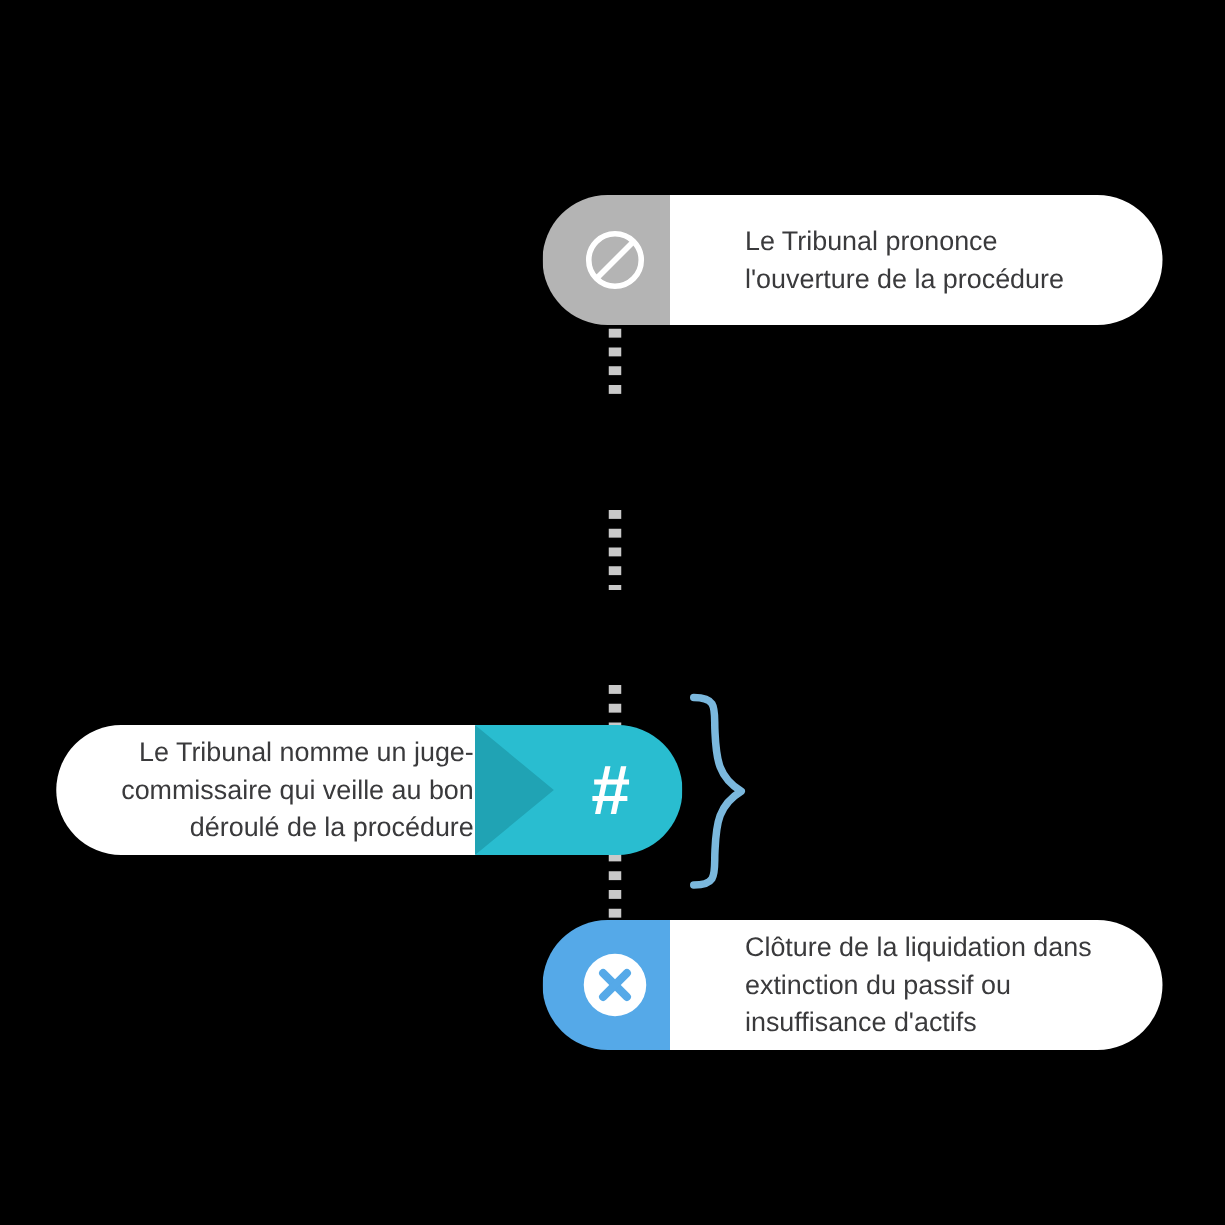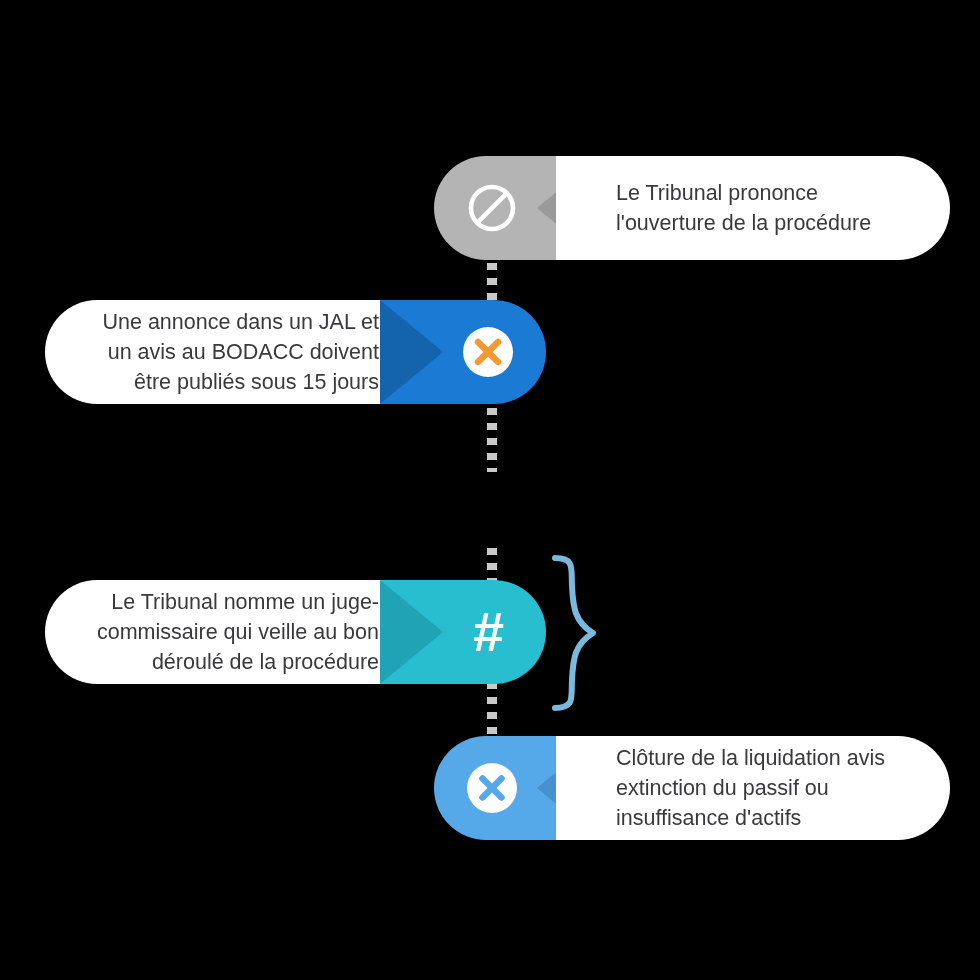--- a/index.html
+++ b/index.html
@@ -83,21 +83,21 @@
   
   .card {
     position: absolute;
     top: 0;
     height: 104px;
     background: #ffffff;
     display: flex;
     align-items: center;
   }
   .dir-right .card {
-    left: 556px; width: 394px;
+    left: 536px; width: 394px;
     border-radius: 0 52px 52px 0;
     justify-content: flex-start;
     padding: 0 34px 0 60px;
   }
   .dir-left .card {
     left: 45px; width: 394px;
     border-radius: 52px 0 0 52px;
     justify-content: flex-end;
     padding: 0 60px 0 34px;
   }
@@ -146,38 +146,20 @@
           <line x1="11.2" y1="40.8" x2="40.8" y2="11.2" stroke="#ffffff" stroke-width="4.5" stroke-linecap="butt"></line>
         </svg>
       </div>
     </div>
     <div class="card">
       <div class="card-text">Le Tribunal prononce
 l'ouverture de la procédure</div>
     </div>
   </div>
 
-  <div class="item dir-left" style="top:300px;">
-    <div class="card">
-      <div class="card-text">Une annonce dans un JAL et
-un avis au BODACC doivent
-être publiés sous 15 jours</div>
-    </div>
-    <div class="badge">
-      <div class="badge-shadow" style="background:#1463ad;"></div>
-      <div class="badge-body" style="background:#1a7ad4;"></div>
-      <div class="badge-icon">
-        <svg class="ico-circle-x" viewBox="0 0 52 52" aria-hidden="true">
-          <circle cx="26" cy="26" r="25" fill="#ffffff"></circle>
-          <line x1="16" y1="16" x2="36" y2="36" stroke="#f5982f" stroke-width="6.5" stroke-linecap="round"></line>
-          <line x1="36" y1="16" x2="16" y2="36" stroke="#f5982f" stroke-width="6.5" stroke-linecap="round"></line>
-        </svg>
-      </div>
-    </div>
-  </div>
 
 
   <div class="item dir-left" style="top:580px;">
     <div class="card">
       <div class="card-text">Le Tribunal nomme un juge-
 commissaire qui veille au bon
 déroulé de la procédure</div>
     </div>
     <div class="badge">
       <div class="badge-shadow" style="background:#20a3b4;"></div>
@@ -194,21 +176,21 @@
       <div class="badge-body" style="background:#55a9e8;"></div>
       <div class="badge-icon">
         <svg class="ico-circle-x" viewBox="0 0 52 52" aria-hidden="true">
           <circle cx="26" cy="26" r="25" fill="#ffffff"></circle>
           <line x1="16.5" y1="16.5" x2="35.5" y2="35.5" stroke="#55a9e8" stroke-width="6.5" stroke-linecap="round"></line>
           <line x1="35.5" y1="16.5" x2="16.5" y2="35.5" stroke="#55a9e8" stroke-width="6.5" stroke-linecap="round"></line>
         </svg>
       </div>
     </div>
     <div class="card">
-      <div class="card-text">Clôture de la liquidation avis
+      <div class="card-text">Clôture de la liquidation dans
 extinction du passif ou
 insuffisance d'actifs</div>
     </div>
   </div>
 
   <div class="brace" style="left:545px; top:552px; width:60px; height:162px;">
     <svg width="60" height="162" viewBox="0 0 60 162" aria-hidden="true">
       <path d="M10 6 C 30 6, 26 16, 27 34
                C 28 56, 30 70, 48 81
                C 30 92, 28 106, 27 128

